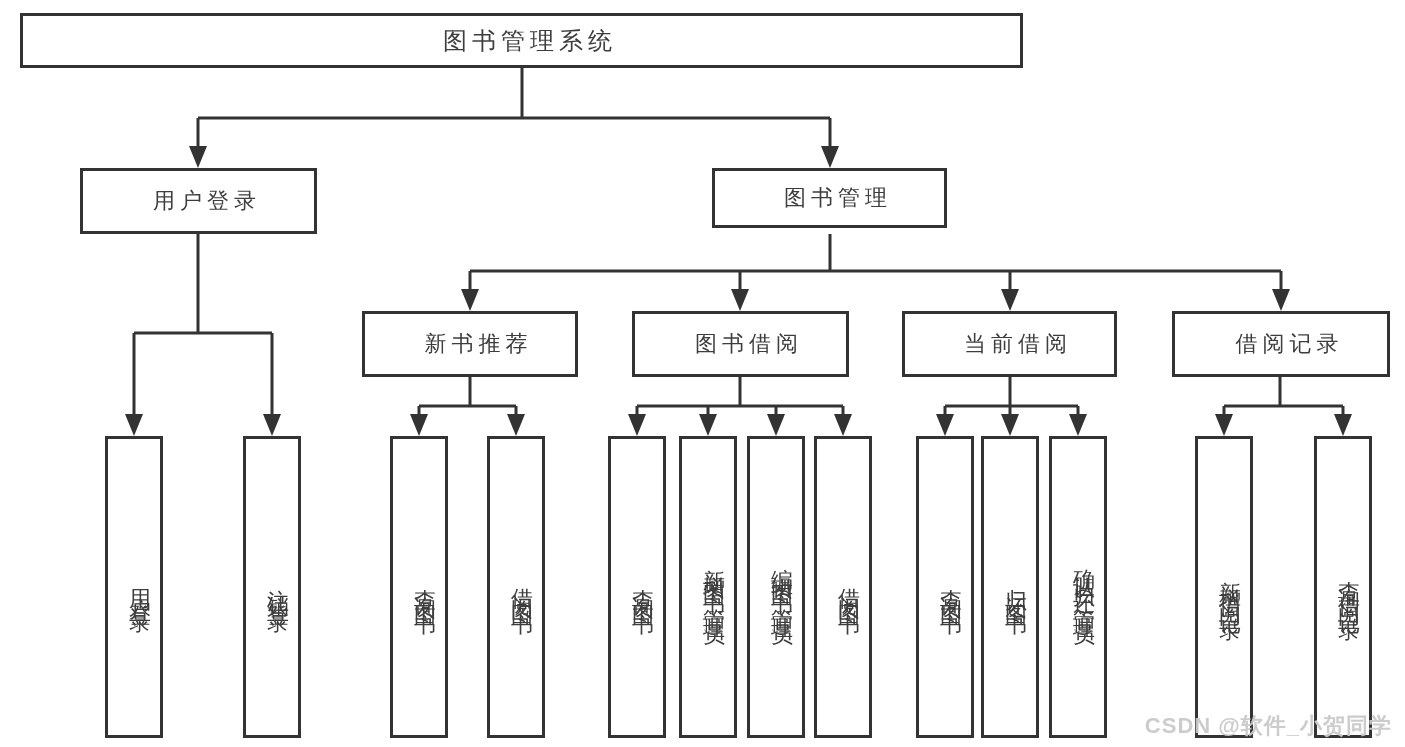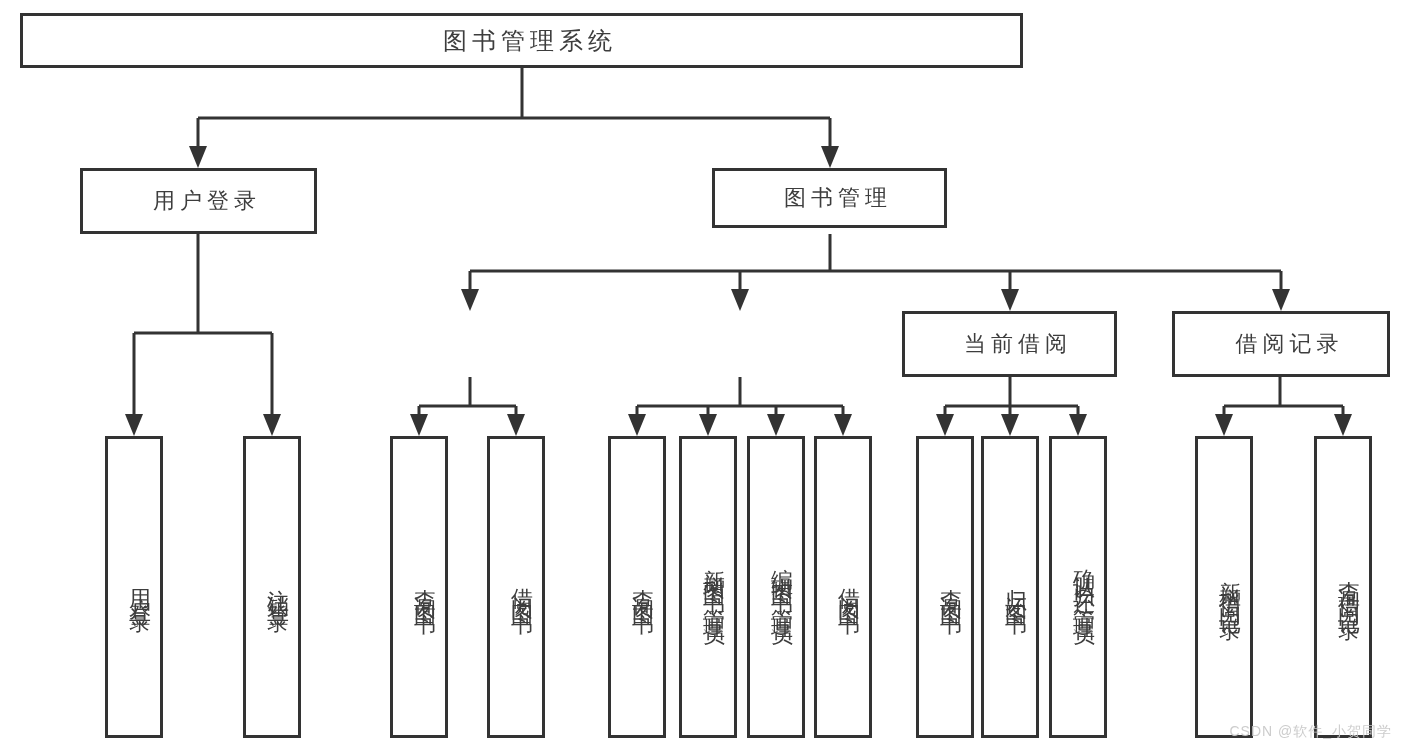--- a/index.html
+++ b/index.html
@@ -50,24 +50,25 @@
     letter-spacing: 8px;
     line-height: 1;
   }
   .vnode { width: 58px; top: 436px; height: 302px; }
   .l3node { top: 311px; height: 66px; }
   #watermark {
     position: absolute;
     right: 13px;
     bottom: 6px;
     z-index: 5;
-    font-size: 14px;
+    font-size: 22px;
     letter-spacing: 1px;
     color: rgba(201, 201, 201, 0.95);
     white-space: nowrap;
+    font-weight: bold;
   }
 </style>
 </head>
 <body>
 
 <div id="canvas">
 
   <svg id="connectors" viewBox="0 0 1405 747" xmlns="http://www.w3.org/2000/svg">
     <g>
       <path class="cline" d="M522,68 L522,118 M198,118 L830,118 M198,118 L198,148 M830,118 L830,148"></path>
@@ -115,20 +116,26 @@
     <span class="title-label">图书管理系统</span>
   </div>
 
   <div class="node" style="left:80px; top:168px; width:237px; height:66px;">
     <span class="hlabel">用户登录</span>
   </div>
   <div class="node" style="left:712px; top:168px; width:235px; height:60px;">
     <span class="hlabel">图书管理</span>
   </div>
 
+  <div class="node l3node" style="left:362px; width:216px;">
+    <span class="hlabel">新书推荐</span>
+  </div>
+  <div class="node l3node" style="left:632px; width:217px;">
+    <span class="hlabel">图书借阅</span>
+  </div>
   <div class="node l3node" style="left:902px; width:215px;">
     <span class="hlabel">当前借阅</span>
   </div>
   <div class="node l3node" style="left:1172px; width:218px;">
     <span class="hlabel">借阅记录</span>
   </div>
 
   <div class="node vnode" style="left:105px;">
     <span class="vlabel">用户登录</span>
   </div>

